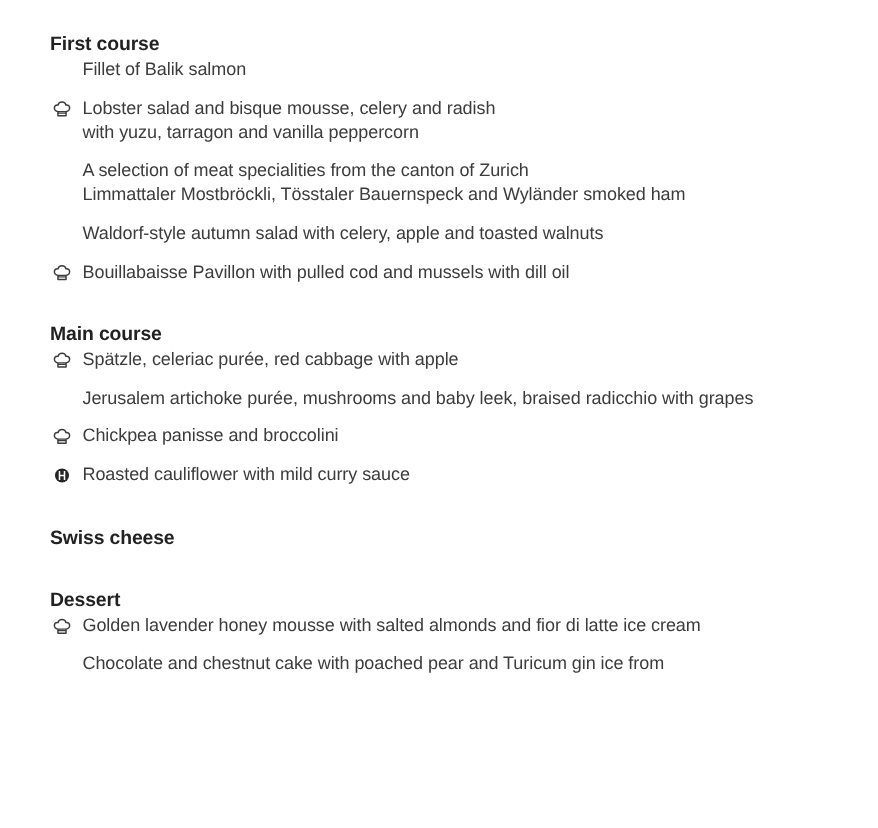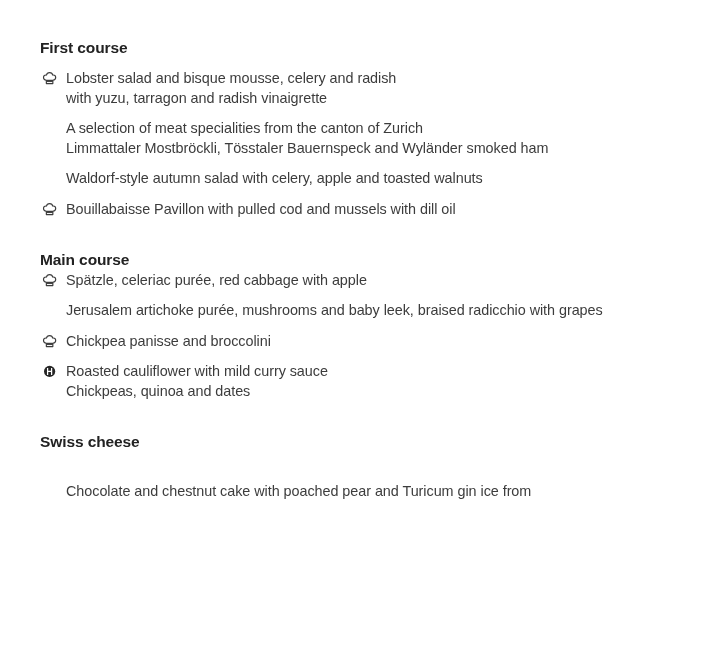--- a/index.html
+++ b/index.html
@@ -29,21 +29,21 @@
   .section + .section {
     margin-top: 30px;
   }
 
   .section-heading {
     font-size: 15.5px;
     font-weight: bold;
     color: #222222;
     letter-spacing: -0.1px;
     line-height: 20px;
-    margin: 16px 0 1px 0;
+    margin: 4px 0 1px 0;
     padding: 0;
   }
 
   .dish {
     position: relative;
     padding-left: 26px;
     margin-top: 11px;
   }
   .dish.first-dish {
     margin-top: 1px;
@@ -66,30 +66,33 @@
     display: block;
   }
   .marker svg { display: block; }
 </style>
 </head>
 <body>
 
 <div class="menu" id="menu-root">
     <div class="section">
       <div class="section-heading">First course</div>
+      <div class="dish first-dish">
+        <div class="dish-line">Fillet of Balik salmon</div>
+      </div>
       <div class="dish">
         <span class="marker">
           <svg width="16" height="16" viewBox="0 0 16 16" xmlns="http://www.w3.org/2000/svg">
             <path d="M4.35 9.3 C2.55 9.0 1.5 7.85 1.5 6.45 C1.5 5.05 2.6 4.0 3.95 4.0 C4.12 4.0 4.3 4.02 4.45 4.05 C4.72 2.62 6.0 1.6 7.6 1.6 C9.2 1.6 10.48 2.62 10.75 4.05 C10.9 4.02 11.08 4.0 11.25 4.0 C12.6 4.0 13.7 5.05 13.7 6.45 C13.7 7.85 12.65 9.0 10.85 9.3 Z" fill="none" stroke="#3c3c3c" stroke-width="1.15" stroke-linejoin="round"></path>
             <path d="M4.35 9.3 L4.35 12.6 L10.85 12.6 L10.85 9.3" fill="none" stroke="#3c3c3c" stroke-width="1.15" stroke-linejoin="round"></path>
             <path d="M4.35 10.55 L10.85 10.55" fill="none" stroke="#3c3c3c" stroke-width="1.0"></path>
           </svg>
         </span>
         <div class="dish-line">Lobster salad and bisque mousse, celery and radish</div>
-        <div class="dish-line">with yuzu, tarragon and radish vinaigrette</div>
+        <div class="dish-line">with yuzu, tarragon and vanilla peppercorn</div>
       </div>
       <div class="dish">
         <div class="dish-line">A selection of meat specialities from the canton of Zurich</div>
         <div class="dish-line">Limmattaler Mostbröckli, Tösstaler Bauernspeck and Wyländer smoked ham</div>
       </div>
       <div class="dish">
         <div class="dish-line">Waldorf-style autumn salad with celery, apple and toasted walnuts</div>
       </div>
       <div class="dish">
         <span class="marker">
@@ -128,24 +131,34 @@
         <div class="dish-line">Chickpea panisse and broccolini</div>
       </div>
       <div class="dish">
         <span class="marker">
           <svg width="16" height="16" viewBox="0 0 16 16" xmlns="http://www.w3.org/2000/svg">
             <circle cx="7.6" cy="7.4" r="5.6" fill="#262626"></circle>
             <path d="M5.6 4.5 L5.6 10.3 M9.6 4.5 L9.6 10.3 M5.6 7.4 L9.6 7.4" stroke="#ffffff" stroke-width="1.25" stroke-linecap="square" fill="none"></path>
           </svg>
         </span>
         <div class="dish-line">Roasted cauliflower with mild curry sauce</div>
-        <div class="dish-line">Chickpeas, quinoa and dates</div>
       </div>
     </div>
     <div class="section">
       <div class="section-heading">Swiss cheese</div>
     </div>
     <div class="section">
+      <div class="section-heading">Dessert</div>
+      <div class="dish first-dish">
+        <span class="marker">
+          <svg width="16" height="16" viewBox="0 0 16 16" xmlns="http://www.w3.org/2000/svg">
+            <path d="M4.35 9.3 C2.55 9.0 1.5 7.85 1.5 6.45 C1.5 5.05 2.6 4.0 3.95 4.0 C4.12 4.0 4.3 4.02 4.45 4.05 C4.72 2.62 6.0 1.6 7.6 1.6 C9.2 1.6 10.48 2.62 10.75 4.05 C10.9 4.02 11.08 4.0 11.25 4.0 C12.6 4.0 13.7 5.05 13.7 6.45 C13.7 7.85 12.65 9.0 10.85 9.3 Z" fill="none" stroke="#3c3c3c" stroke-width="1.15" stroke-linejoin="round"></path>
+            <path d="M4.35 9.3 L4.35 12.6 L10.85 12.6 L10.85 9.3" fill="none" stroke="#3c3c3c" stroke-width="1.15" stroke-linejoin="round"></path>
+            <path d="M4.35 10.55 L10.85 10.55" fill="none" stroke="#3c3c3c" stroke-width="1.0"></path>
+          </svg>
+        </span>
+        <div class="dish-line">Golden lavender honey mousse with salted almonds and fior di latte ice cream</div>
+      </div>
       <div class="dish">
         <div class="dish-line">Chocolate and chestnut cake with poached pear and Turicum gin ice from</div>
       </div>
     </div>
   </div>
 
 </body></html>

